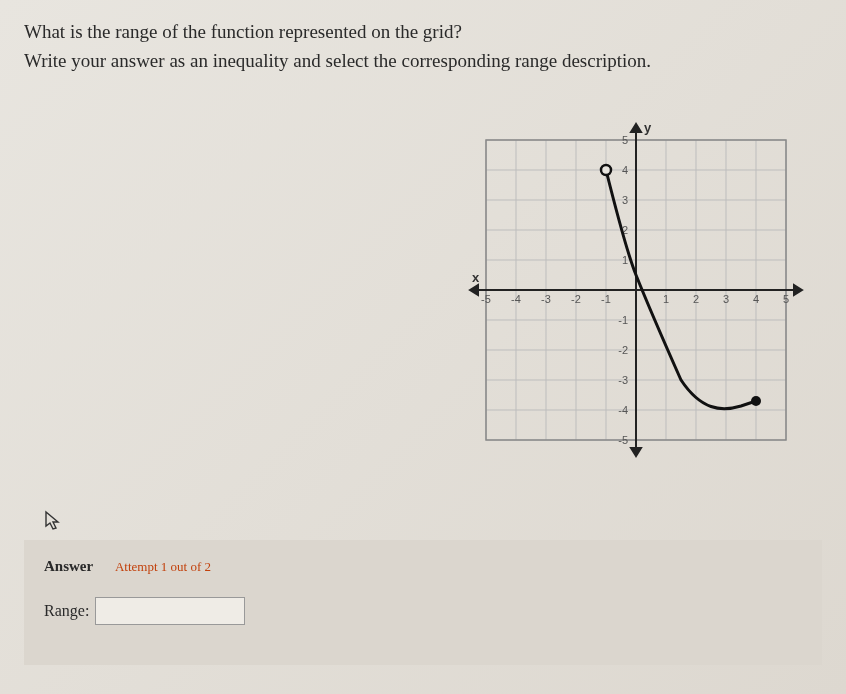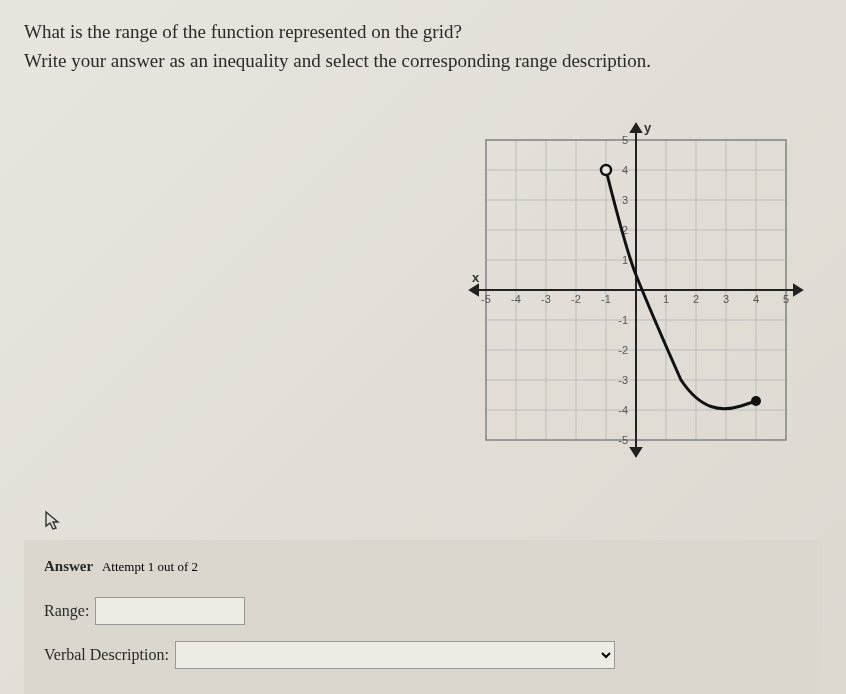--- a/index.html
+++ b/index.html
@@ -30,21 +30,21 @@
   .answer-block {
     position: absolute;
     left: 24px;
     top: 540px;
     width: 798px;
     background: #dbd6ce;
     padding: 18px 20px 24px 20px;
   }
   .ans-header { font-size: 15px; margin-bottom: 22px; }
   .ans-header strong { font-weight: bold; }
-  .ans-header .attempt { color: #000000; font-size: 13px; margin-left: 5px; }
+  .ans-header .attempt { color: #c2410c; font-size: 13px; margin-left: 18px; }
   .field-row { display: flex; align-items: center; margin-bottom: 16px; font-size: 16px; }
   .field-label { margin-right: 6px; }
   .text-input {
     border: 1px solid #999;
     background: #efece6;
     height: 28px;
     width: 150px;
     padding: 2px 6px;
     font-size: 14px;
   }
@@ -151,19 +151,13 @@
 
 <div class="answer-block">
   <div class="ans-header">
     <strong>Answer</strong>
     <span class="attempt">Attempt 1 out of 2</span>
   </div>
   <div class="field-row">
     <span class="field-label">Range:</span>
     <input class="text-input" type="text" value="" style="">
   </div>
-  <div class="field-row">
-    <span class="field-label">Verbal Description:</span>
-    <select class="select-input">
-      <option></option>
-    </select>
-  </div>
 </div>
 
 </body></html>

